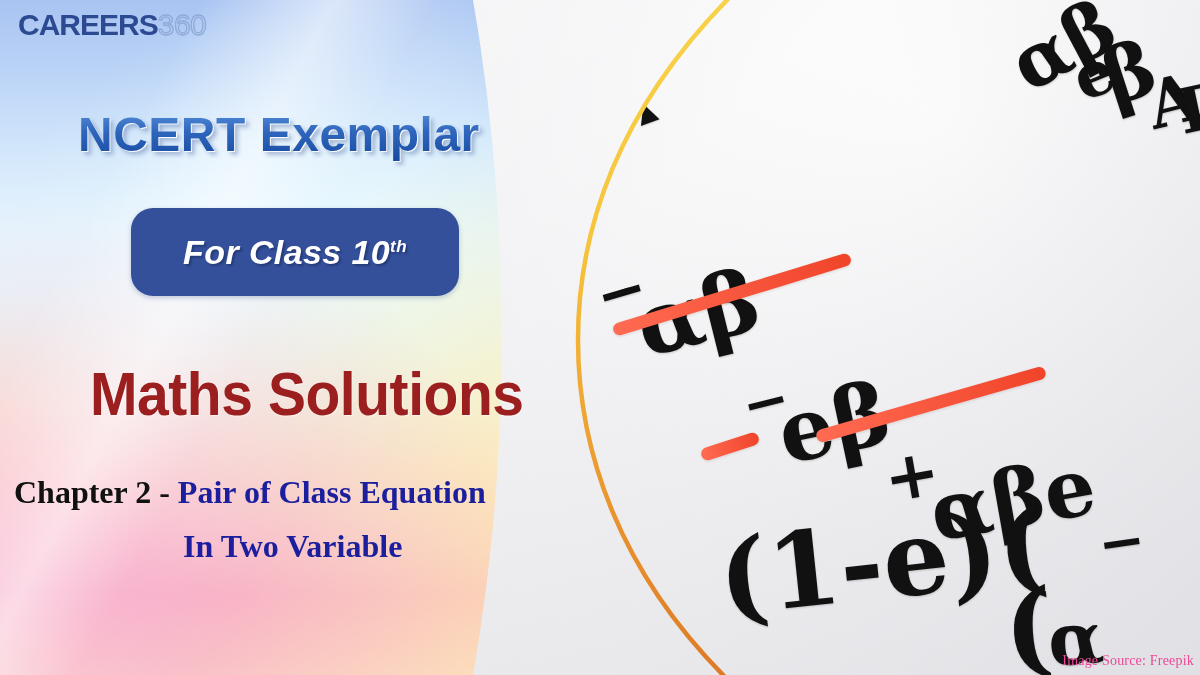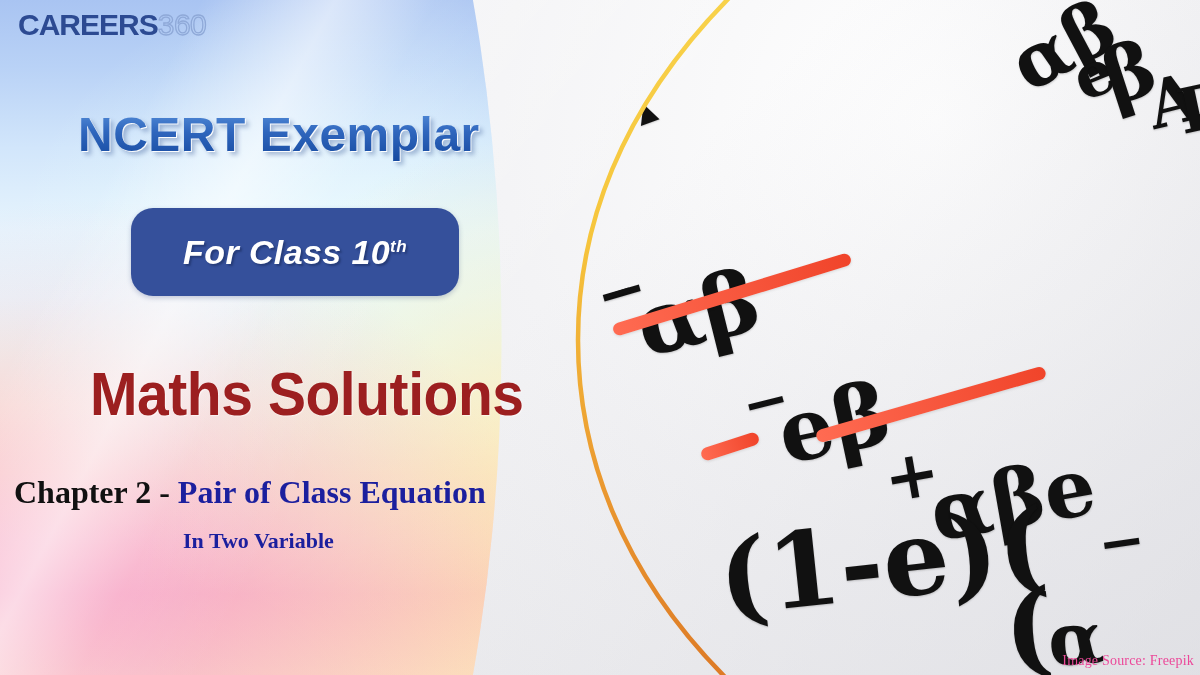--- a/index.html
+++ b/index.html
@@ -129,21 +129,21 @@
 
   
   .chapter-line1{
     position:absolute;left:14px;top:474px;
     font-family:"Liberation Serif",serif;
     font-weight:700;font-size:32px;white-space:nowrap;
   }
   .chapter-line2{
     position:absolute;left:183px;top:528px;
     font-family:"Liberation Serif",serif;
-    font-weight:700;font-size:22px;white-space:nowrap;
+    font-weight:700;font-size:32px;white-space:nowrap;
   }
   .c-black{color:#111111;}
   .c-blue{color:#1b1f9e;}
 
   
   .credit{
     position:absolute;right:6px;bottom:6px;
     font-family:"Liberation Serif",serif;
     font-size:14px;color:#ec4899;
     letter-spacing:.2px;

